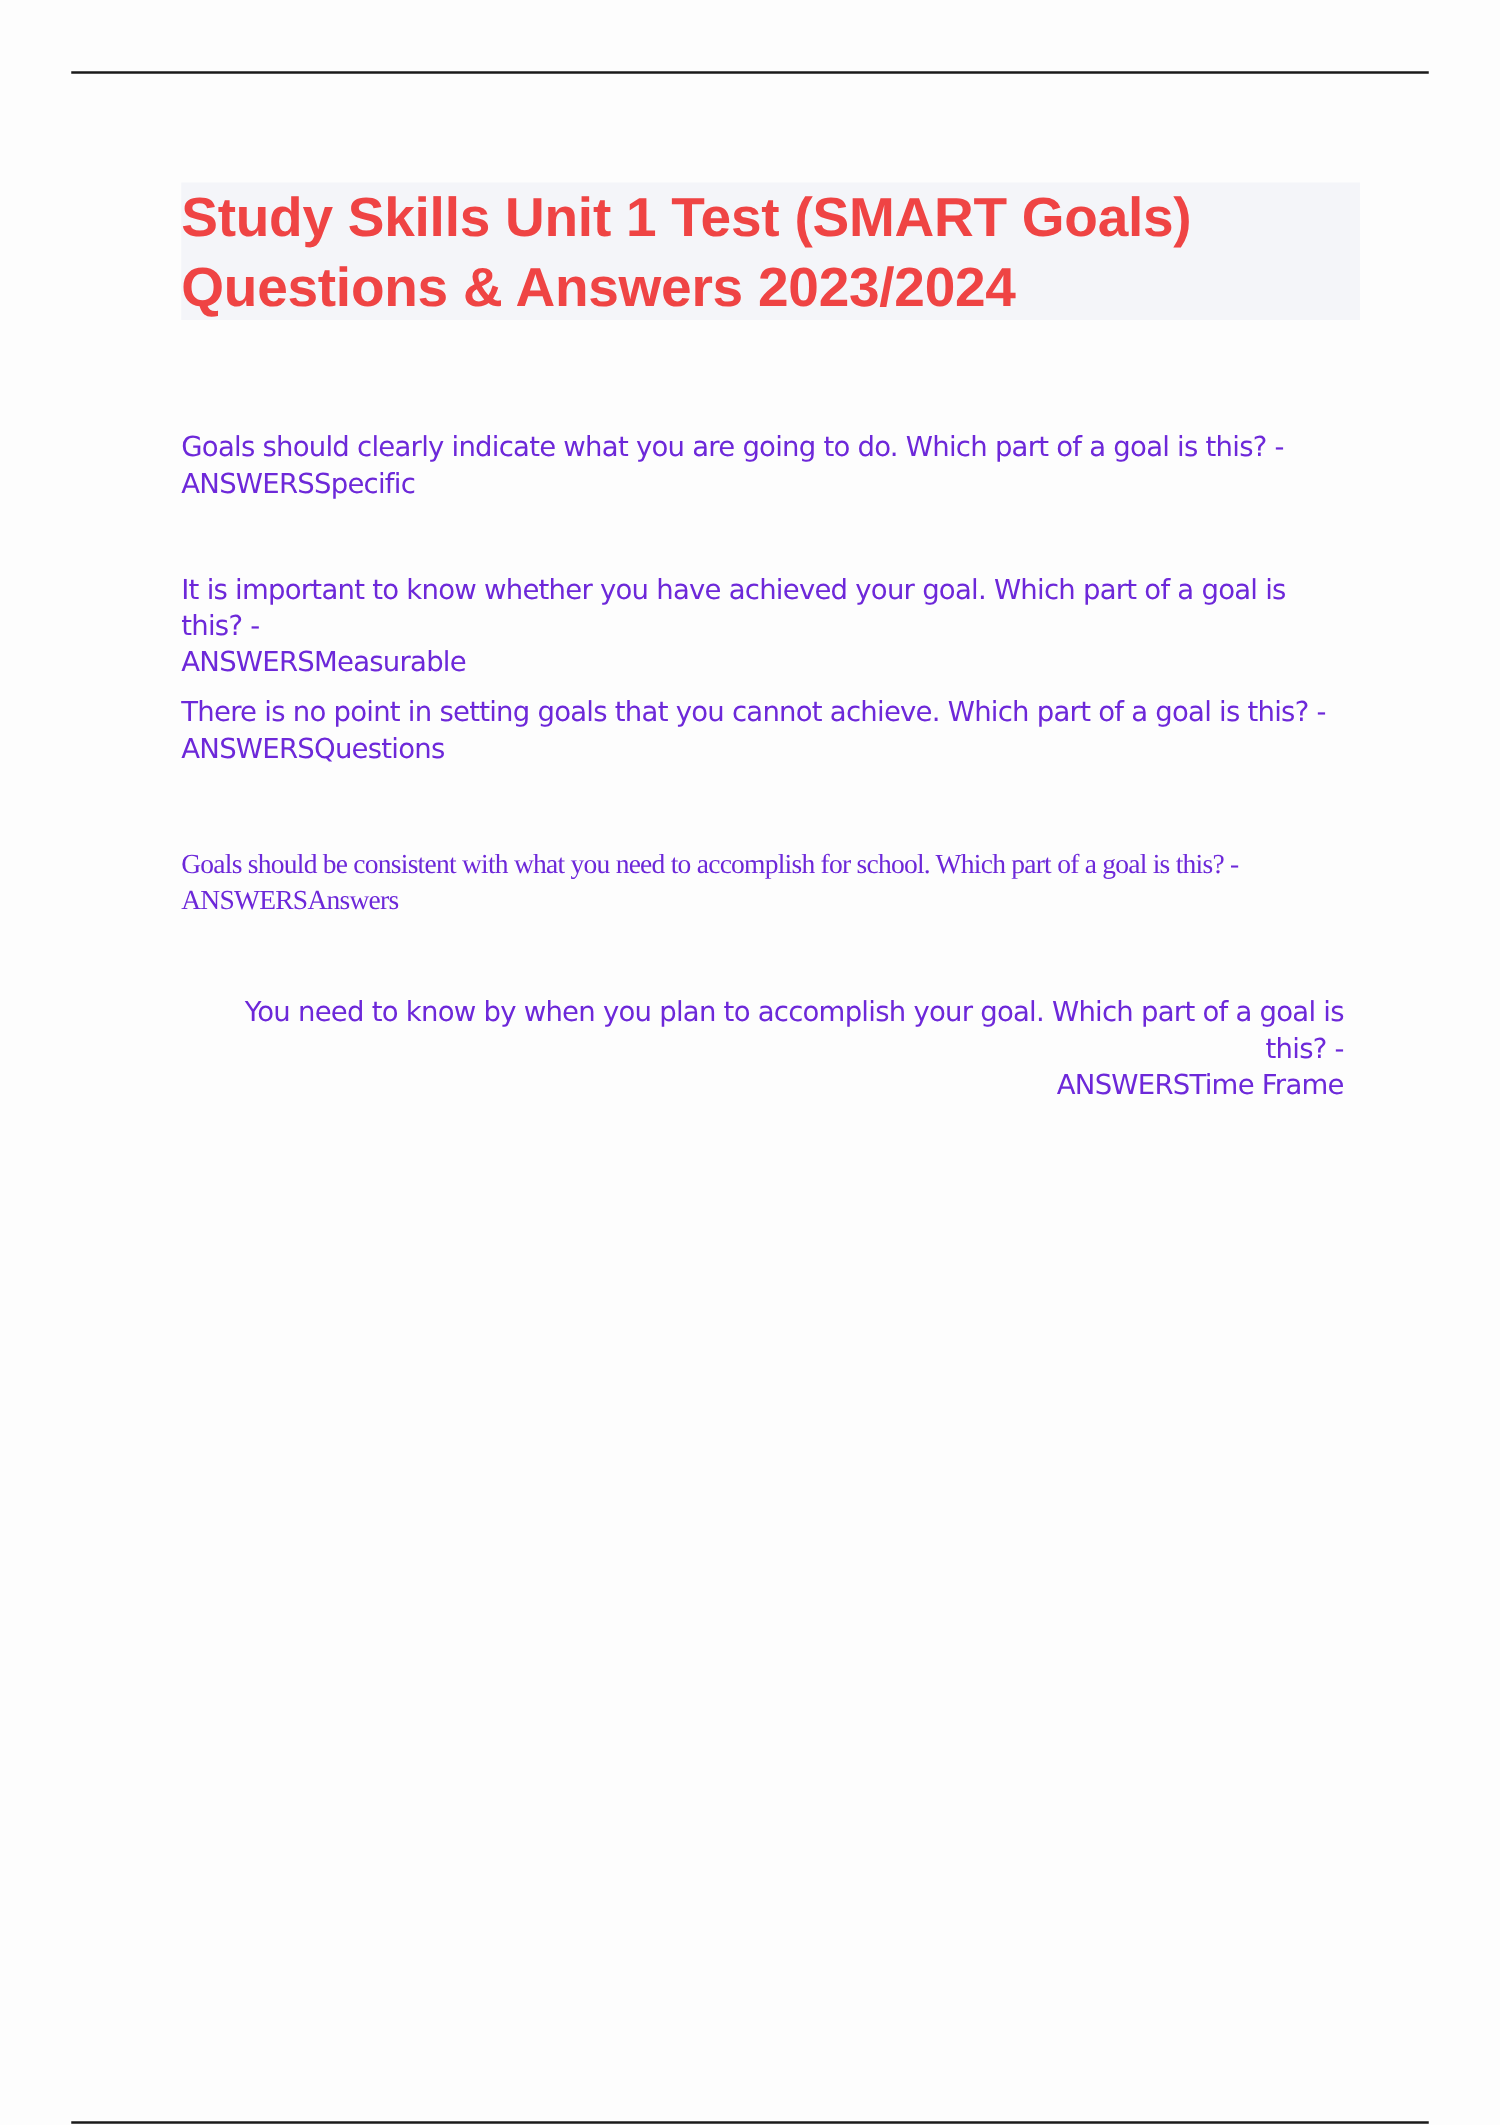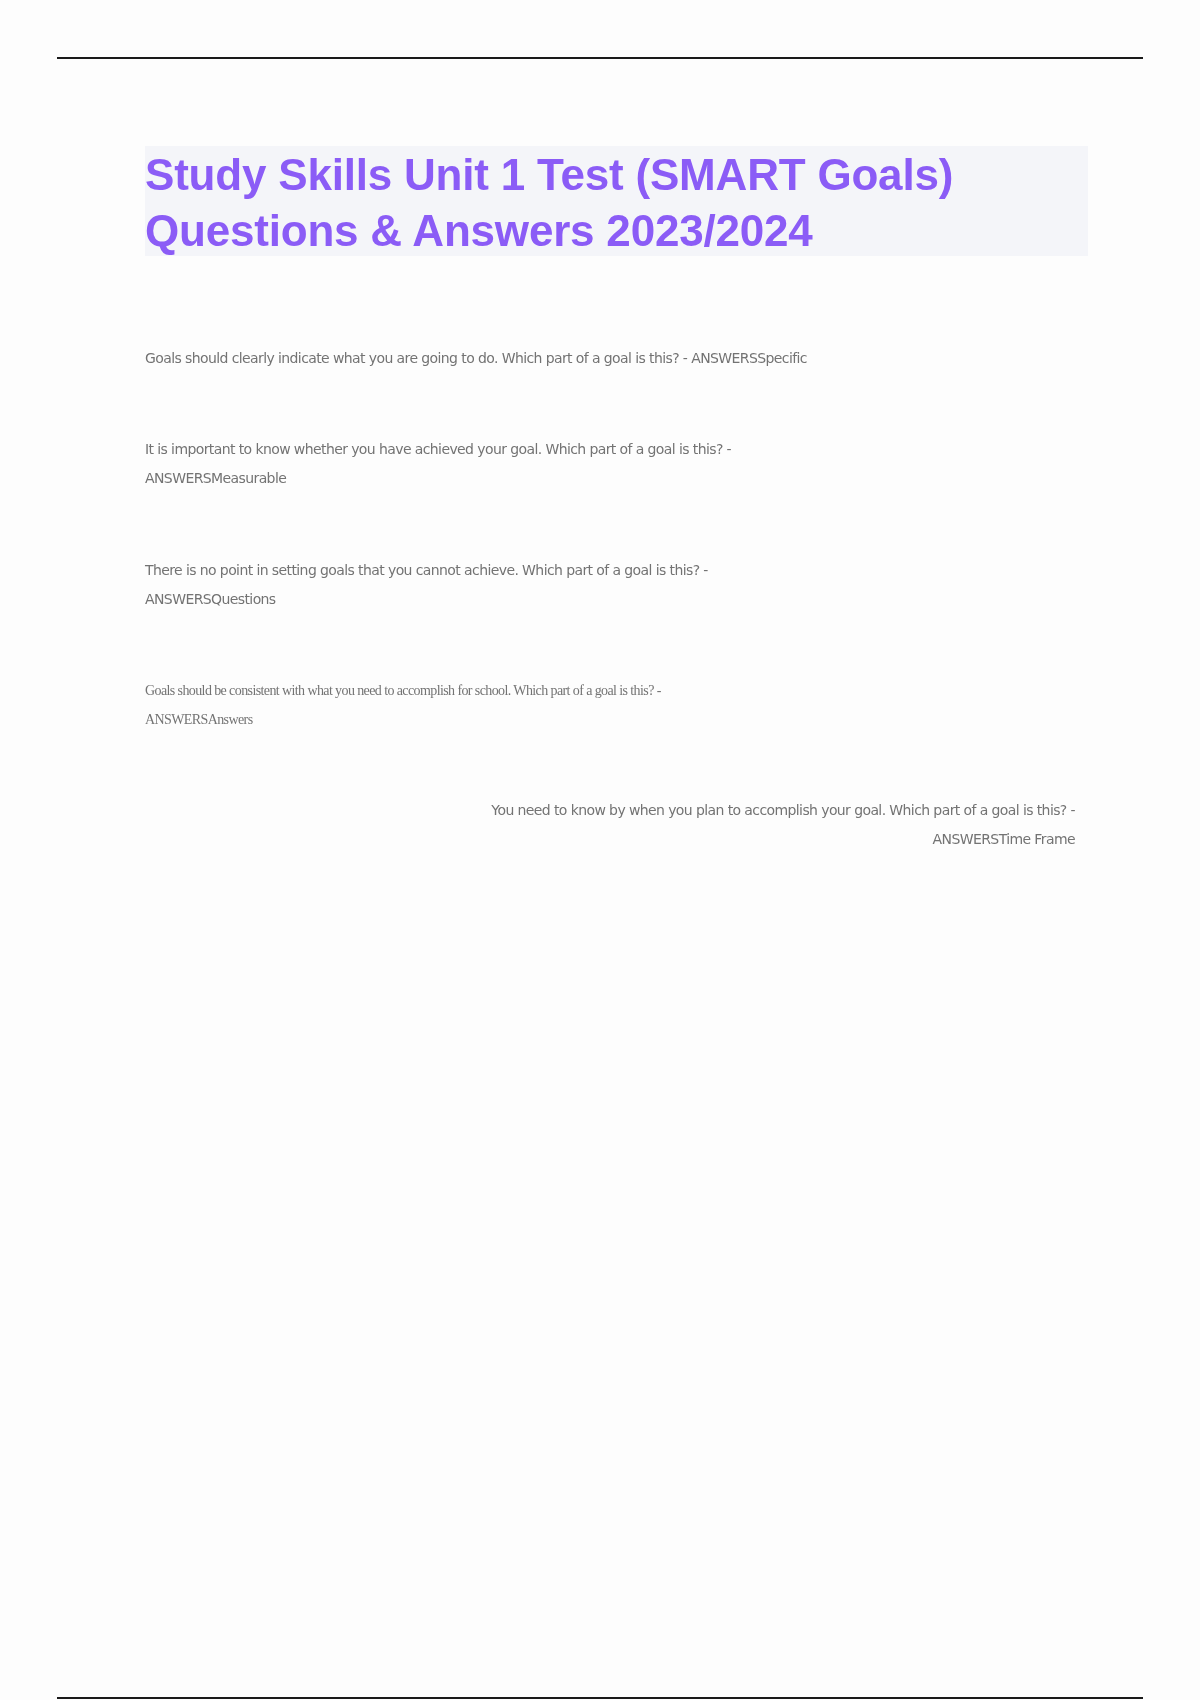--- a/index.html
+++ b/index.html
@@ -32,51 +32,51 @@
     .title {
       position: absolute;
       left: 145px;
       top: 147px;
       width: 960px;
       margin: 0;
       font-family: "Liberation Sans", sans-serif;
       font-weight: bold;
       font-size: 44px;
       line-height: 56px;
-      color: #8b5cf6;
+      color: #ef4444;
       letter-spacing: -0.2px;
     }
     .qa {
       position: absolute;
       left: 145px;
       width: 930px;
       margin: 0;
       font-family: "DejaVu Sans", sans-serif;
-      font-size: 14px;
+      font-size: 22px;
       line-height: 29px;
-      color: #737373;
+      color: #6d28d9;
       letter-spacing: -0.6px;
     }
   </style>
 </head>
 <body>
 
 <div class="rule top"></div>
 
 <div class="title-box"></div>
 <h1 class="title">
   <span>Study Skills Unit 1 Test (SMART Goals)</span><br>
   <span>Questions &amp; Answers 2023/2024</span>
 </h1>
 
 <p class="qa" style="top:344px;">
   <span>Goals should clearly indicate what you are going to do. Which part of a goal is this? - </span><span>ANSWERS</span><span>Specific</span>
 </p>
 
-<p class="qa" style="top:435px;">
+<p class="qa" style="top:458px;">
   <span>It is important to know whether you have achieved your goal. Which part of a goal is this? - </span><br><span>ANSWERS</span><span>Measurable</span>
 </p>
 
 <p class="qa" style="top:556px;">
   <span>There is no point in setting goals that you cannot achieve. Which part of a goal is this? - </span><br><span>ANSWERS</span><span>Questions</span>
 </p>
 
 <p class="qa" style="top:676px;font-family:Liberation Serif, serif;">
   <span>Goals should be consistent with what you need to accomplish for school. Which part of a goal is this? - </span><br><span>ANSWERS</span><span>Answers</span>
 </p>

